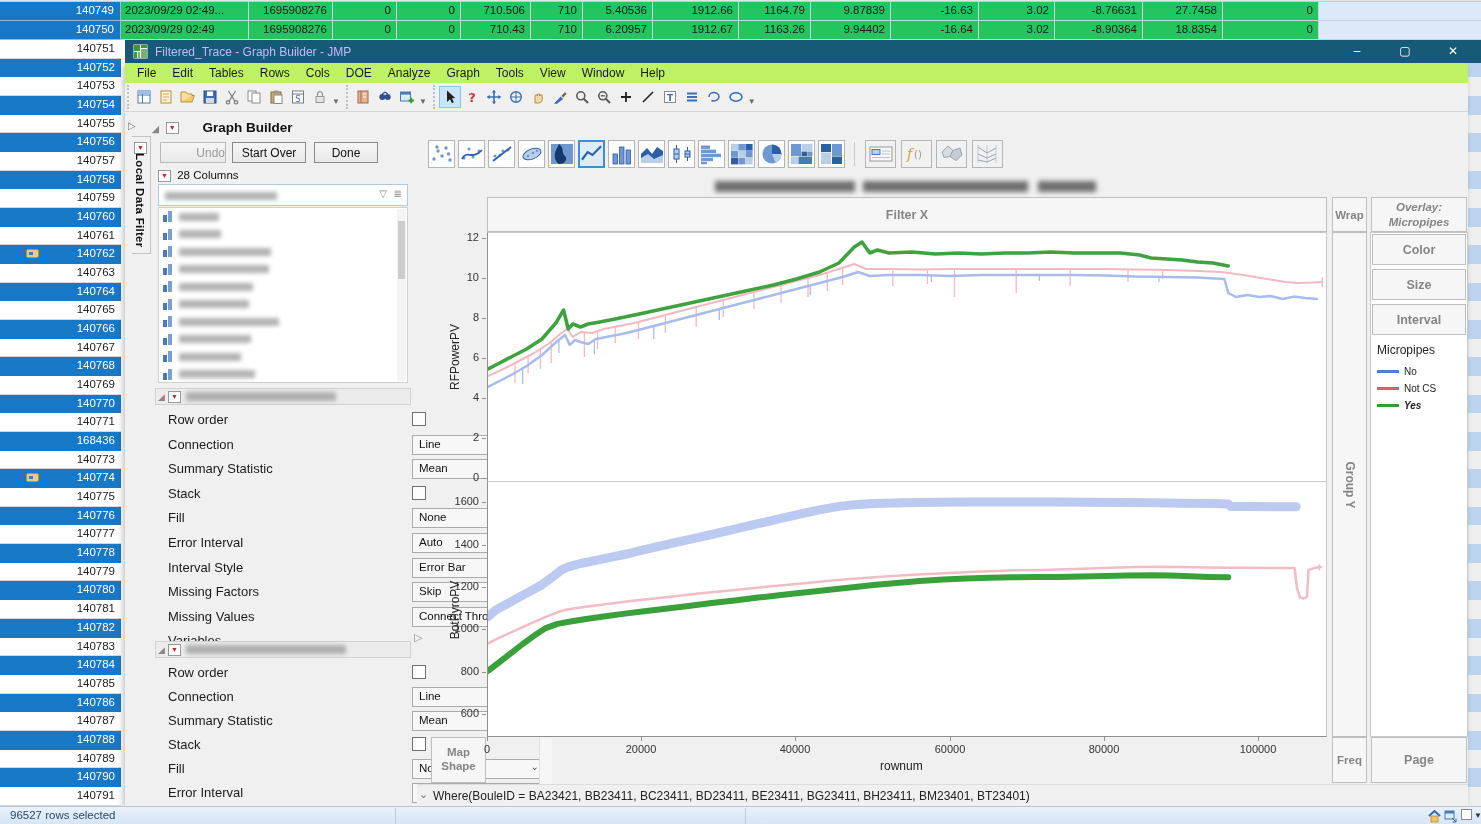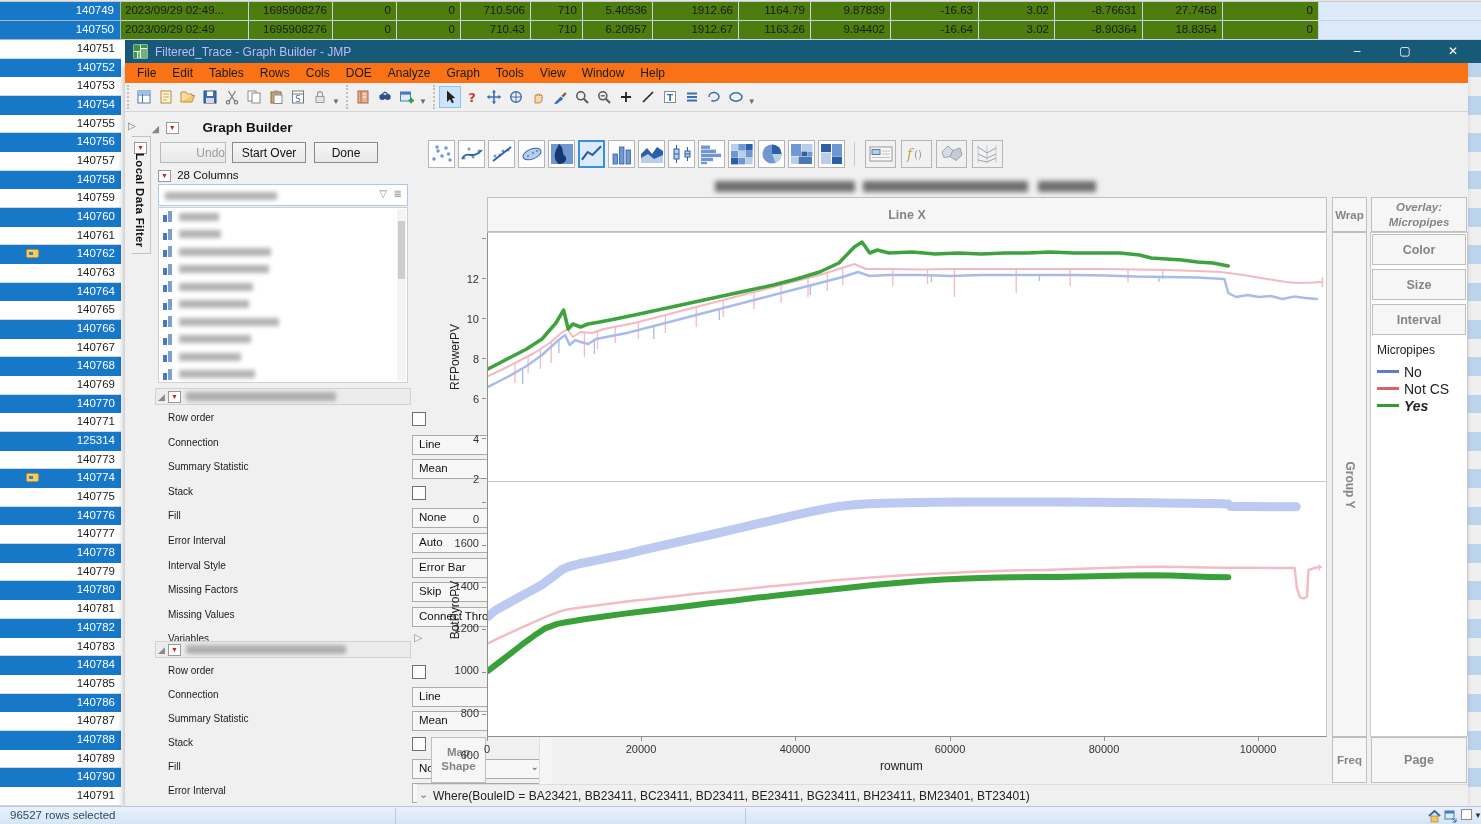--- a/index.html
+++ b/index.html
@@ -3,39 +3,39 @@
 <meta charset="utf-8">
 <style>
 * { margin:0; padding:0; box-sizing:border-box; }
 body { font-family:"Liberation Sans", sans-serif; background:#888; }
 .screen { position:relative; width:1481px; height:824px; overflow:hidden; background:#fff; }
 
 
 .bg-header { position:absolute; left:0; top:0; width:1481px; height:2px; background:#e4e4e4; border-bottom:1px solid #c9c9c9; }
 .toprow { position:absolute; left:0; height:19px; width:1481px; display:flex; }
 .toprow .rowhead { width:121px; height:100%; background:#1878c8; color:#fff; font-size:11.5px; text-align:right; padding:2px 6px 0 0; border-right:1px solid #9eb6d0; border-bottom:1px solid #9eb6d0; }
-.toprow .cell { height:100%; font-size:11.5px; color:#1a1a1a; padding:2px 5px 0 4px; border-right:1px solid #c8d4e4; border-bottom:1px solid #c8d4e4; background:#4d7c0f; white-space:nowrap; overflow:hidden; }
+.toprow .cell { height:100%; font-size:11.5px; color:#1a1a1a; padding:2px 5px 0 4px; border-right:1px solid #c8d4e4; border-bottom:1px solid #c8d4e4; background:#22c55e; white-space:nowrap; overflow:hidden; }
 .toprow .cell.r { text-align:right; }
 .toprow .fill { flex:1; background:#dce9f8; border-bottom:1px solid #c8d4e4; }
 #leftCol { position:absolute; left:0; top:40px; width:102px; }
 .lrow { position:relative; width:121px; height:18.68px; background:#fff; border-bottom:1px solid #cfdae8; font-size:11.5px; color:#222; text-align:right; padding:2px 6px 0 0; }
 .lrow.sel { background:#1878c8; color:#fff; border-bottom:1px solid #1878c8; }
 .rowmark { position:absolute; left:26px; top:4px; width:13px; height:9px; background:#f5ce62; border:1px solid #b9913a; border-radius:2px; }
 .rowmark:before { content:""; position:absolute; left:2px; top:2px; width:4px; height:3px; background:#4a7ab5; }
 #rightSliver { position:absolute; left:1468px; top:40px; width:13px; }
 .srow { width:13px; height:18.68px; background:#efefef; }
 .srow.sel { background:#bdd4ee; }
 
 
 .jmp { position:absolute; left:125px; top:40px; width:1356px; height:766px; z-index:5; }
 .jmp-body { position:absolute; left:0; top:23px; width:1343px; height:743px; background:#f0f0f0; box-shadow:-2px 2px 6px rgba(0,0,0,.25); }
 .titlebar { position:absolute; left:0; top:0; width:1356px; height:23px; background:#175a77; display:flex; align-items:center; }
 .titlebar .ttl { color:#c4b5fd; font-size:12px; margin-left:7px; }
 .tbtn { position:absolute; top:0; width:46px; height:23px; color:#fff; text-align:center; font-size:12px; line-height:23px; }
-.menubar { position:absolute; left:0; top:23px; width:1343px; height:20px; background:#f97316; display:flex; align-items:center; padding-left:4px; }
+.menubar { position:absolute; left:0; top:23px; width:1343px; height:20px; background:#bef264; display:flex; align-items:center; padding-left:4px; }
 .menubar .mi { font-size:12px; color:#1a1a1a; padding:2px 8px; }
 .toolbar { position:absolute; left:0; top:43px; width:1343px; height:29px; background:#f0f0f0; border-bottom:1px solid #d6d6d6; display:flex; align-items:center; padding-left:2px; }
 .tgroup { display:flex; align-items:center; border-left:2px dotted #c0c0c0; padding:0 2px 0 4px; margin-right:2px; height:24px; }
 .ticon { width:22px; height:22px; display:flex; align-items:center; justify-content:center; }
 .ticon.on { background:#cce4f7; border:1px solid #90c3ea; }
 .tcaret { font-size:8px; color:#6a6a6a; margin:8px 2px 0 1px; }
 
 
 .ldf-arrow { position:absolute; left:3px; top:80px; font-size:10px; color:#777; }
 .ldf-tab { position:absolute; left:7px; top:96px; width:19px; height:118px; background:#f0f0f0; border:1px solid #c3c3c3; border-left:none; }
@@ -51,47 +51,47 @@
 .searchbox { position:absolute; left:33px; top:144px; width:250px; height:22px; background:#fff; border:1px solid #a9cbe8; }
 .blurbar { background:#9f9f9f; filter:blur(2px); opacity:.8; border-radius:1px; }
 .col-list { position:absolute; left:33px; top:167px; width:250px; height:176px; background:#fff; border:1px solid #cfcfcf; overflow:hidden; }
 .col-item { display:flex; align-items:center; height:17.5px; padding-left:4px; }
 .colicon { width:11px; height:11px; margin-right:5px; position:relative; }
 .colicon:before { content:""; position:absolute; left:0; bottom:0; width:4px; height:7px; background:#4a7ab5; }
 .colicon:after { content:""; position:absolute; left:5px; bottom:0; width:4px; height:11px; background:#7aa0d4; }
 .vscroll { position:absolute; right:1px; top:1px; width:9px; height:172px; background:#f4f4f4; }
 .vthumb { position:absolute; left:1px; width:7px; background:#cdcdcd; }
 .ppanel-head { position:absolute; left:30px; width:256px; height:17px; background:#ececec; border:1px solid #d2d2d2; display:flex; align-items:center; padding-left:2px; }
-.prow-label { position:absolute; left:43px; font-size:10px; color:#1a1a1a; }
+.prow-label { position:absolute; left:43px; font-size:13px; color:#1a1a1a; }
 .sel-ctl { position:absolute; left:287px; width:133px; height:20px; background:#f7f7f7; border:1px solid #ababab; font-size:11.5px; color:#111; padding:2px 0 0 6px; }
 .sel-ctl .chev { position:absolute; right:5px; top:1px; color:#555; font-size:10px; }
 .cb { position:absolute; left:287px; width:14px; height:14px; background:#fdfdfd; border:1px solid #707070; }
 .pscroll { position:absolute; left:414px; top:348px; width:13px; height:415px; background:#f5f5f5; border-left:1px solid #e0e0e0; }
 .pscroll .arr { position:absolute; left:0; width:13px; font-size:8px; color:#8a8a8a; text-align:center; }
 .pscroll .thumb { position:absolute; left:2px; top:16px; width:9px; height:60px; background:#d5d5d5; }
 
 
 .gicon { position:absolute; top:100px; width:27px; height:28px; background:#fdfdfd; border:1px solid #b5b5b5; display:flex; align-items:center; justify-content:center; }
 .gicon.on { border:2px solid #3b8ede; background:#dcebfa; }
 .gicon.xtra { background:#f1f1f1; }
 .gsep { position:absolute; top:102px; width:1px; height:24px; background:#c9c9c9; }
 .blurttl { position:absolute; top:141px; height:11px; background:#4f4f4f; filter:blur(2.5px); opacity:.8; }
 .zone { position:absolute; background:#f6f6f6; border:1px solid #bfbfbf; color:#858585; font-weight:bold; font-size:12.5px; display:flex; align-items:center; justify-content:center; text-align:center; }
 .plotbox { position:absolute; left:362px; width:840px; background:#fff; border-right:1px solid #c9c9c9; }
-.ytick { position:absolute; width:44px; text-align:right; font-size:11px; color:#333;margin-top:42px; }
+.ytick { position:absolute; width:44px; text-align:right; font-size:11px; color:#333; }
 .ymark { position:absolute; width:4px; height:1px; background:#8f8f8f; }
 .xmark { position:absolute; width:1px; height:4px; background:#8f8f8f; }
 .xtick { position:absolute; width:60px; text-align:center; font-size:11px; color:#333; }
 .ylab { position:absolute; width:200px; text-align:center; font-size:12px; color:#222; transform:rotate(-90deg); }
 .xlab { position:absolute; font-size:12px; color:#222; }
 .legend { position:absolute; left:1252px; top:303px; width:88px; }
 .leg-title { font-size:12px; color:#222; margin-bottom:6px; }
 .leg-entry { display:flex; align-items:center; height:17px; }
 .leg-swatch { width:22px; height:3px; margin-right:5px; }
-.leg-lbl { font-size:14px; color:#222; }
+.leg-lbl { font-size:10px; color:#222; }
 .wherebar { position:absolute; left:292px; top:744px; width:1051px; height:22px; background:#f0f0f0; border-top:1px solid #dcdcdc; font-size:12px; color:#222; padding:4px 0 0 16px; white-space:nowrap; }
 .where-chev { position:absolute; left:2px; top:3px; color:#777; font-size:11px; }
 
 
 .statusbar { position:absolute; left:0; top:806px; width:1481px; height:18px; background:linear-gradient(#e9f1fb,#d6e5f5); border-top:1px solid #b9c6d8; z-index:8; }
 .statusbar .txt { position:absolute; left:10px; top:2px; font-size:11.5px; color:#2b4a66; }
 .st-sep { position:absolute; top:1px; width:1px; height:16px; background:#bcc9da; }
 .st-ico { position:absolute; top:2px; }
 </style>
 </head>
@@ -155,21 +155,21 @@
       <div class="lrow sel"><span class="rowmark"></span>140762</div>
       <div class="lrow">140763</div>
       <div class="lrow sel">140764</div>
       <div class="lrow">140765</div>
       <div class="lrow sel">140766</div>
       <div class="lrow">140767</div>
       <div class="lrow sel">140768</div>
       <div class="lrow">140769</div>
       <div class="lrow sel">140770</div>
       <div class="lrow">140771</div>
-      <div class="lrow sel">125314</div>
+      <div class="lrow sel">168436</div>
       <div class="lrow">140773</div>
       <div class="lrow sel"><span class="rowmark"></span>140774</div>
       <div class="lrow">140775</div>
       <div class="lrow sel">140776</div>
       <div class="lrow">140777</div>
       <div class="lrow sel">140778</div>
       <div class="lrow">140779</div>
       <div class="lrow sel">140780</div>
       <div class="lrow">140781</div>
       <div class="lrow sel">140782</div>
@@ -706,21 +706,21 @@
             <path d="M3 2 V20 M12 2 V20 M21 2 V20" stroke="#c4cad0"></path>
             <path d="M3 4 L12 10 L21 5 M3 11 L12 15 L21 11 M3 17 L12 19 L21 15" stroke="#9aa4ae" fill="none"></path>
           </svg>
         </div>
       </div>
 
     <div class="blurttl" style="left:590px;width:140px"></div>
     <div class="blurttl" style="left:738px;width:165px"></div>
     <div class="blurttl" style="left:913px;width:58px"></div>
 
-    <div class="zone" style="left:362px;top:157px;width:840px;height:35px">Line X</div>
+    <div class="zone" style="left:362px;top:157px;width:840px;height:35px">Filter X</div>
     <div class="zone" style="left:1207px;top:157px;width:35px;height:35px;font-size:11.5px">Wrap</div>
     <div class="zone" style="left:1207px;top:192px;width:35px;height:505px">
       <span style="transform:rotate(90deg);white-space:nowrap;font-size:12px">Group Y</span>
     </div>
     <div class="zone" style="left:1207px;top:697px;width:35px;height:46px;font-size:11.5px">Freq</div>
     <div class="zone" style="left:306px;top:697px;width:55px;height:46px;font-size:11.5px;line-height:1.2">
         <span style="width:40px">Map Shape</span>
       </div>
     <div class="zone" style="left:1246px;top:157px;width:96px;height:35px;font-style:italic;font-size:11.5px;line-height:1.25;flex-direction:column">
       <span>Overlay:</span>

